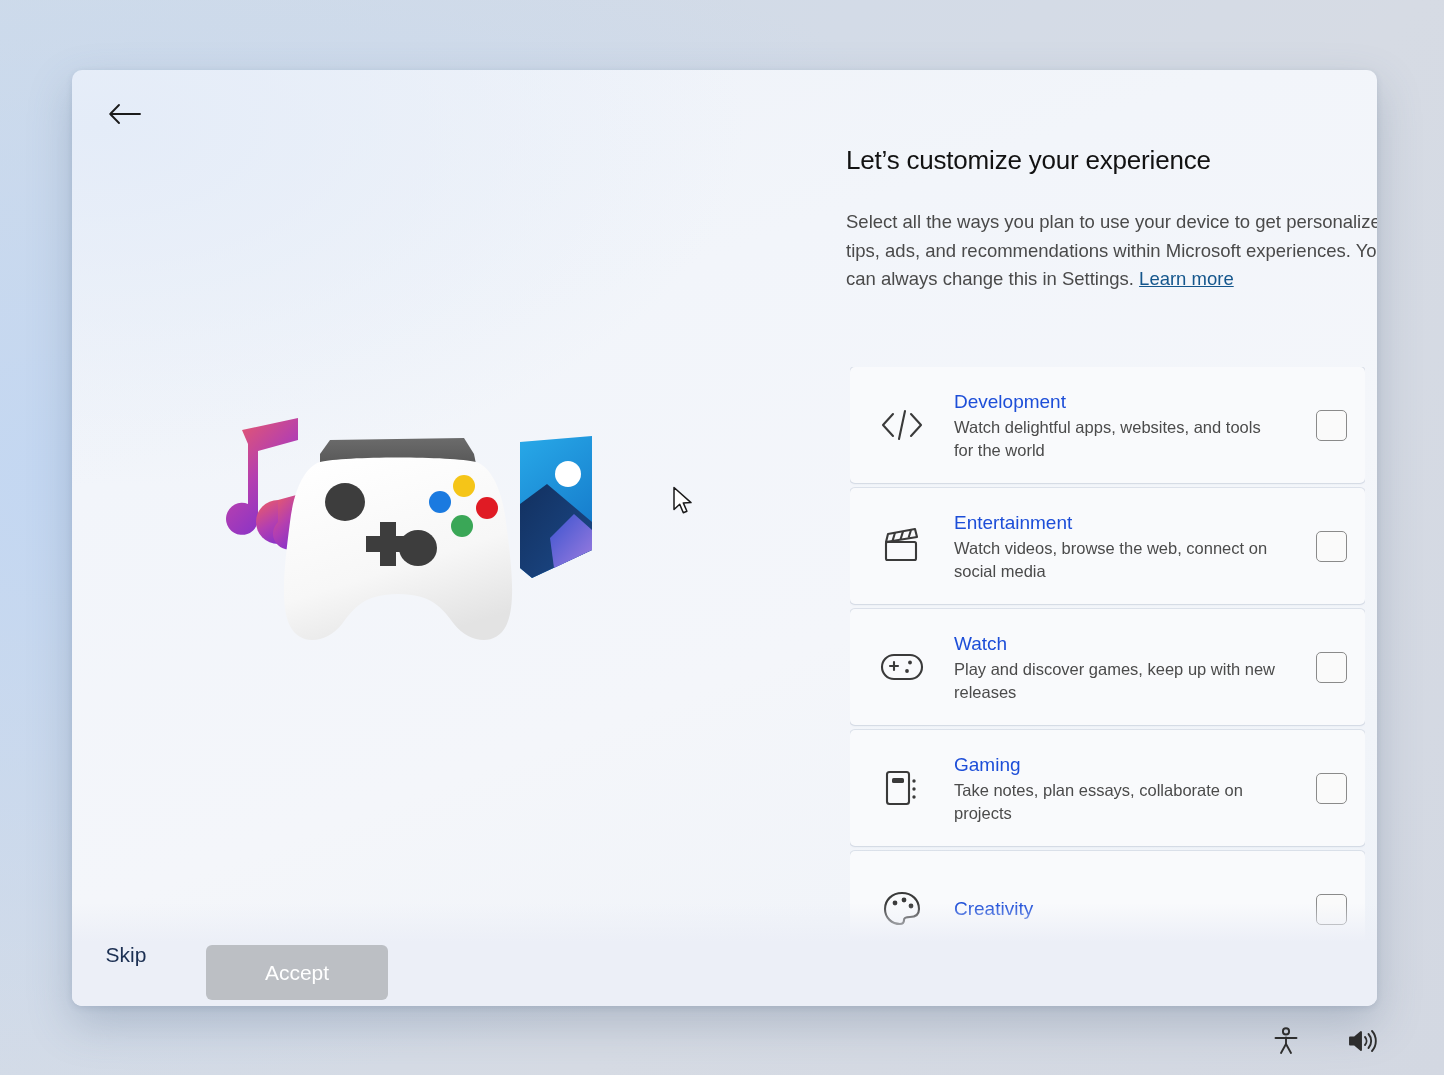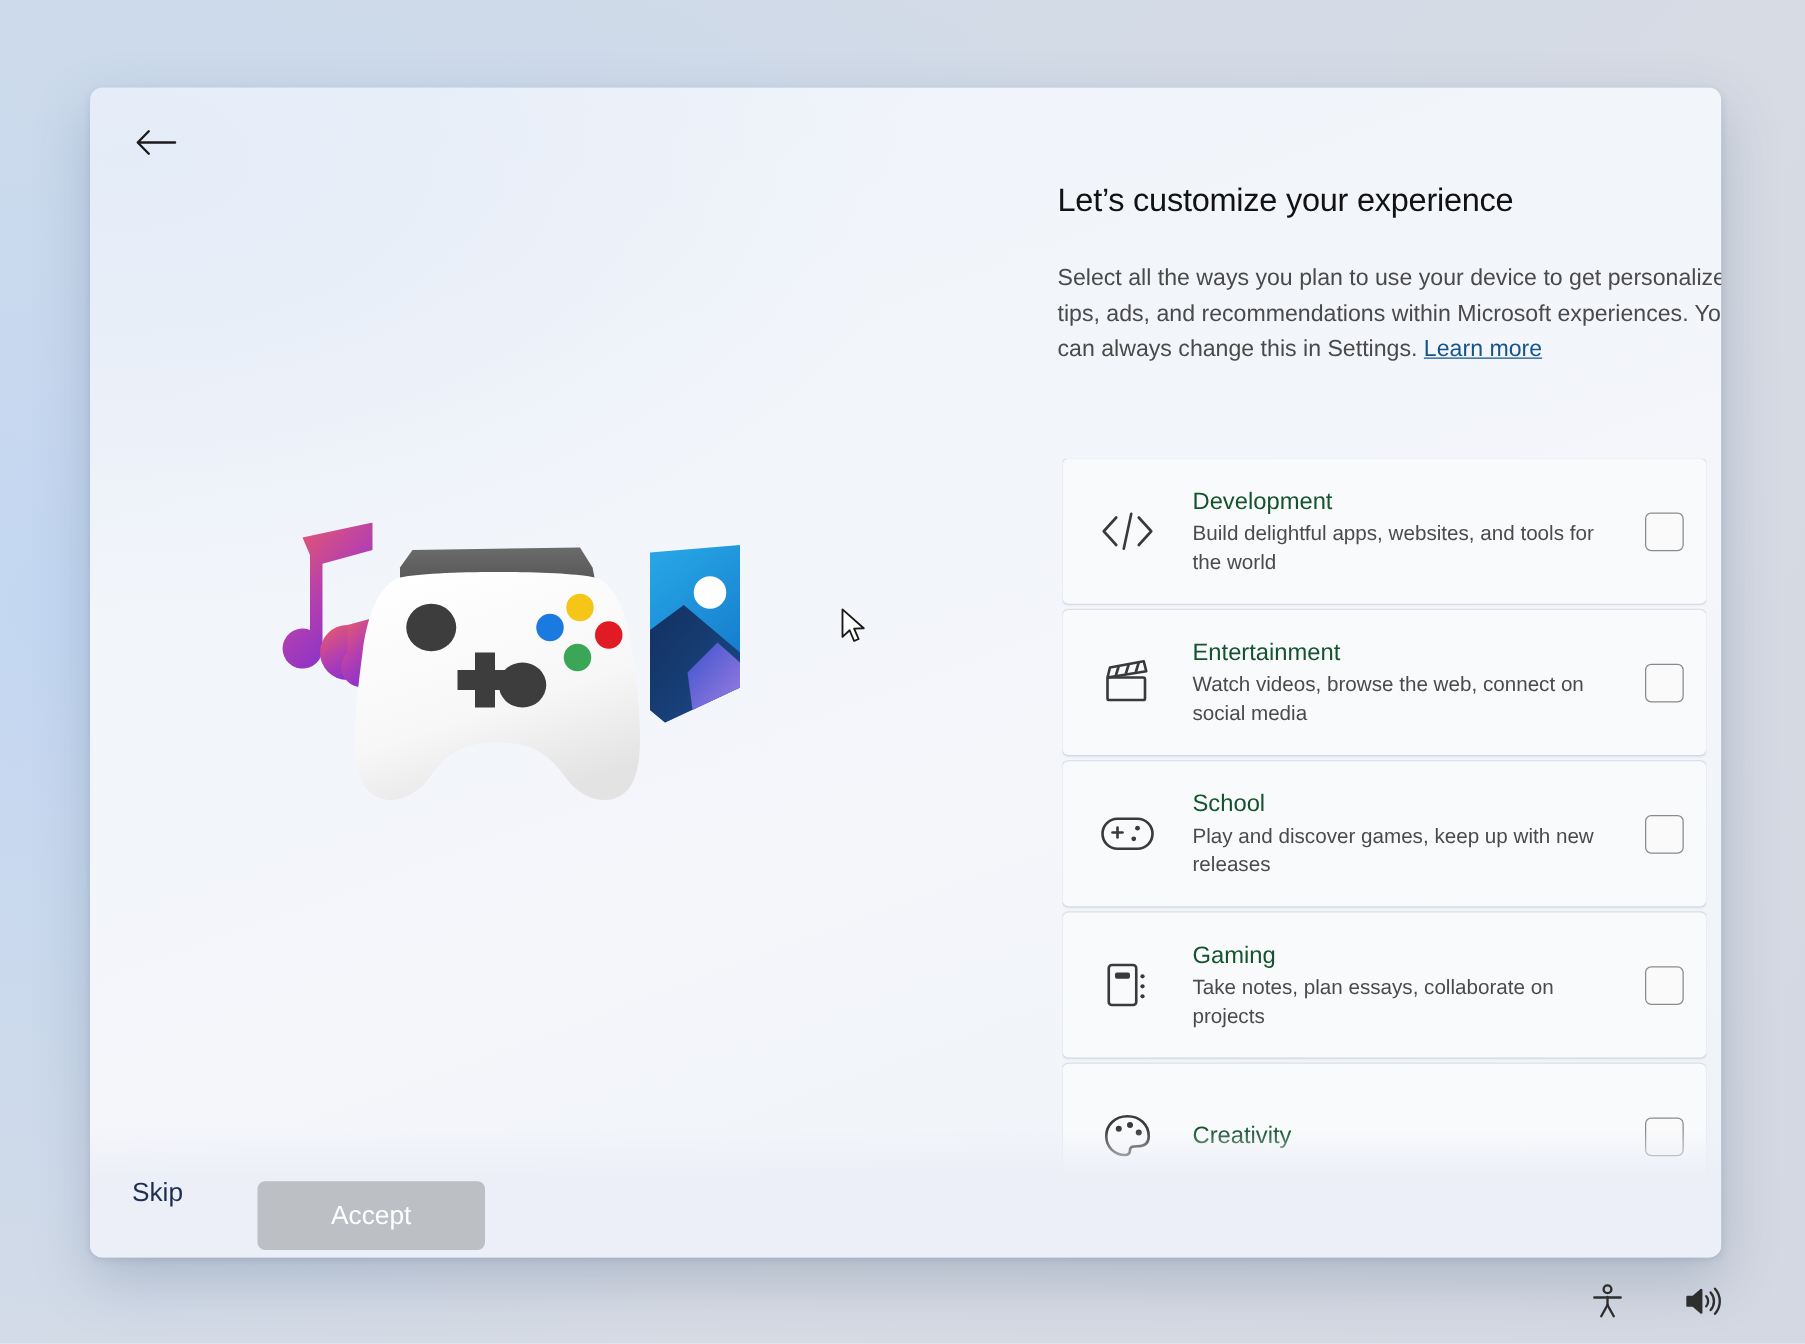--- a/index.html
+++ b/index.html
@@ -130,21 +130,21 @@
     display: flex;
     align-items: center;
     justify-content: center;
     color: #3a3a3a;
   }
   .card-icon svg { display: block; }
 
   .card-text { flex: 1 1 auto; padding-right: 16px; }
   .card-title {
     font-size: 19px;
-    color: #14532d;
+    color: #1d4ed8;
     line-height: 26px;
     margin-bottom: 1px;
   }
   .card-desc {
     font-size: 16.5px;
     line-height: 23px;
     color: #4b4b4b;
     max-width: 330px;
   }
 
@@ -322,21 +322,21 @@
         <div class="card">
           <div class="card-icon">
             <svg width="46" height="38" viewBox="0 0 46 38" fill="none" stroke="#3a3a3a" stroke-width="2.1" stroke-linecap="round" stroke-linejoin="round">
               <path d="M14 8 L4 19 L14 30"></path>
               <path d="M32 8 L42 19 L32 30"></path>
               <path d="M26 5 L20 33"></path>
             </svg>
           </div>
           <div class="card-text">
             <div class="card-title">Development</div>
-            <div class="card-desc">Build delightful apps, websites, and tools for the world</div>
+            <div class="card-desc">Watch delightful apps, websites, and tools for the world</div>
           </div>
           <div class="checkbox"></div>
         </div>
 
         <div class="card">
           <div class="card-icon">
             <svg width="42" height="38" viewBox="0 0 42 38" fill="none" stroke="#3a3a3a" stroke-width="2.1" stroke-linejoin="round">
               <rect x="5" y="15" width="30" height="18" rx="1.5"></rect>
               <path d="M5 15 L7 7 L34 2 L36 10 Z"></path>
               <path d="M14 5.8 L11.6 13.6"></path>
@@ -355,21 +355,21 @@
           <div class="card-icon">
             <svg width="44" height="32" viewBox="0 0 44 32" fill="none" stroke="#3a3a3a" stroke-width="2.1" stroke-linecap="round">
               <rect x="2" y="4" width="40" height="24" rx="12"></rect>
               <path d="M14 11 V19"></path>
               <path d="M10 15 H18"></path>
               <circle cx="30" cy="11.5" r="1.9" fill="#3a3a3a" stroke="none"></circle>
               <circle cx="27" cy="20" r="1.9" fill="#3a3a3a" stroke="none"></circle>
             </svg>
           </div>
           <div class="card-text">
-            <div class="card-title">School</div>
+            <div class="card-title">Watch</div>
             <div class="card-desc">Play and discover games, keep up with new releases</div>
           </div>
           <div class="checkbox"></div>
         </div>
 
         <div class="card">
           <div class="card-icon">
             <svg width="40" height="40" viewBox="0 0 40 40" fill="none" stroke="#3a3a3a" stroke-width="2.1" stroke-linejoin="round">
               <rect x="5" y="4" width="22" height="32" rx="2.5"></rect>
               <rect x="10" y="10" width="12" height="5" rx="1.6" fill="#3a3a3a" stroke="none"></rect>

